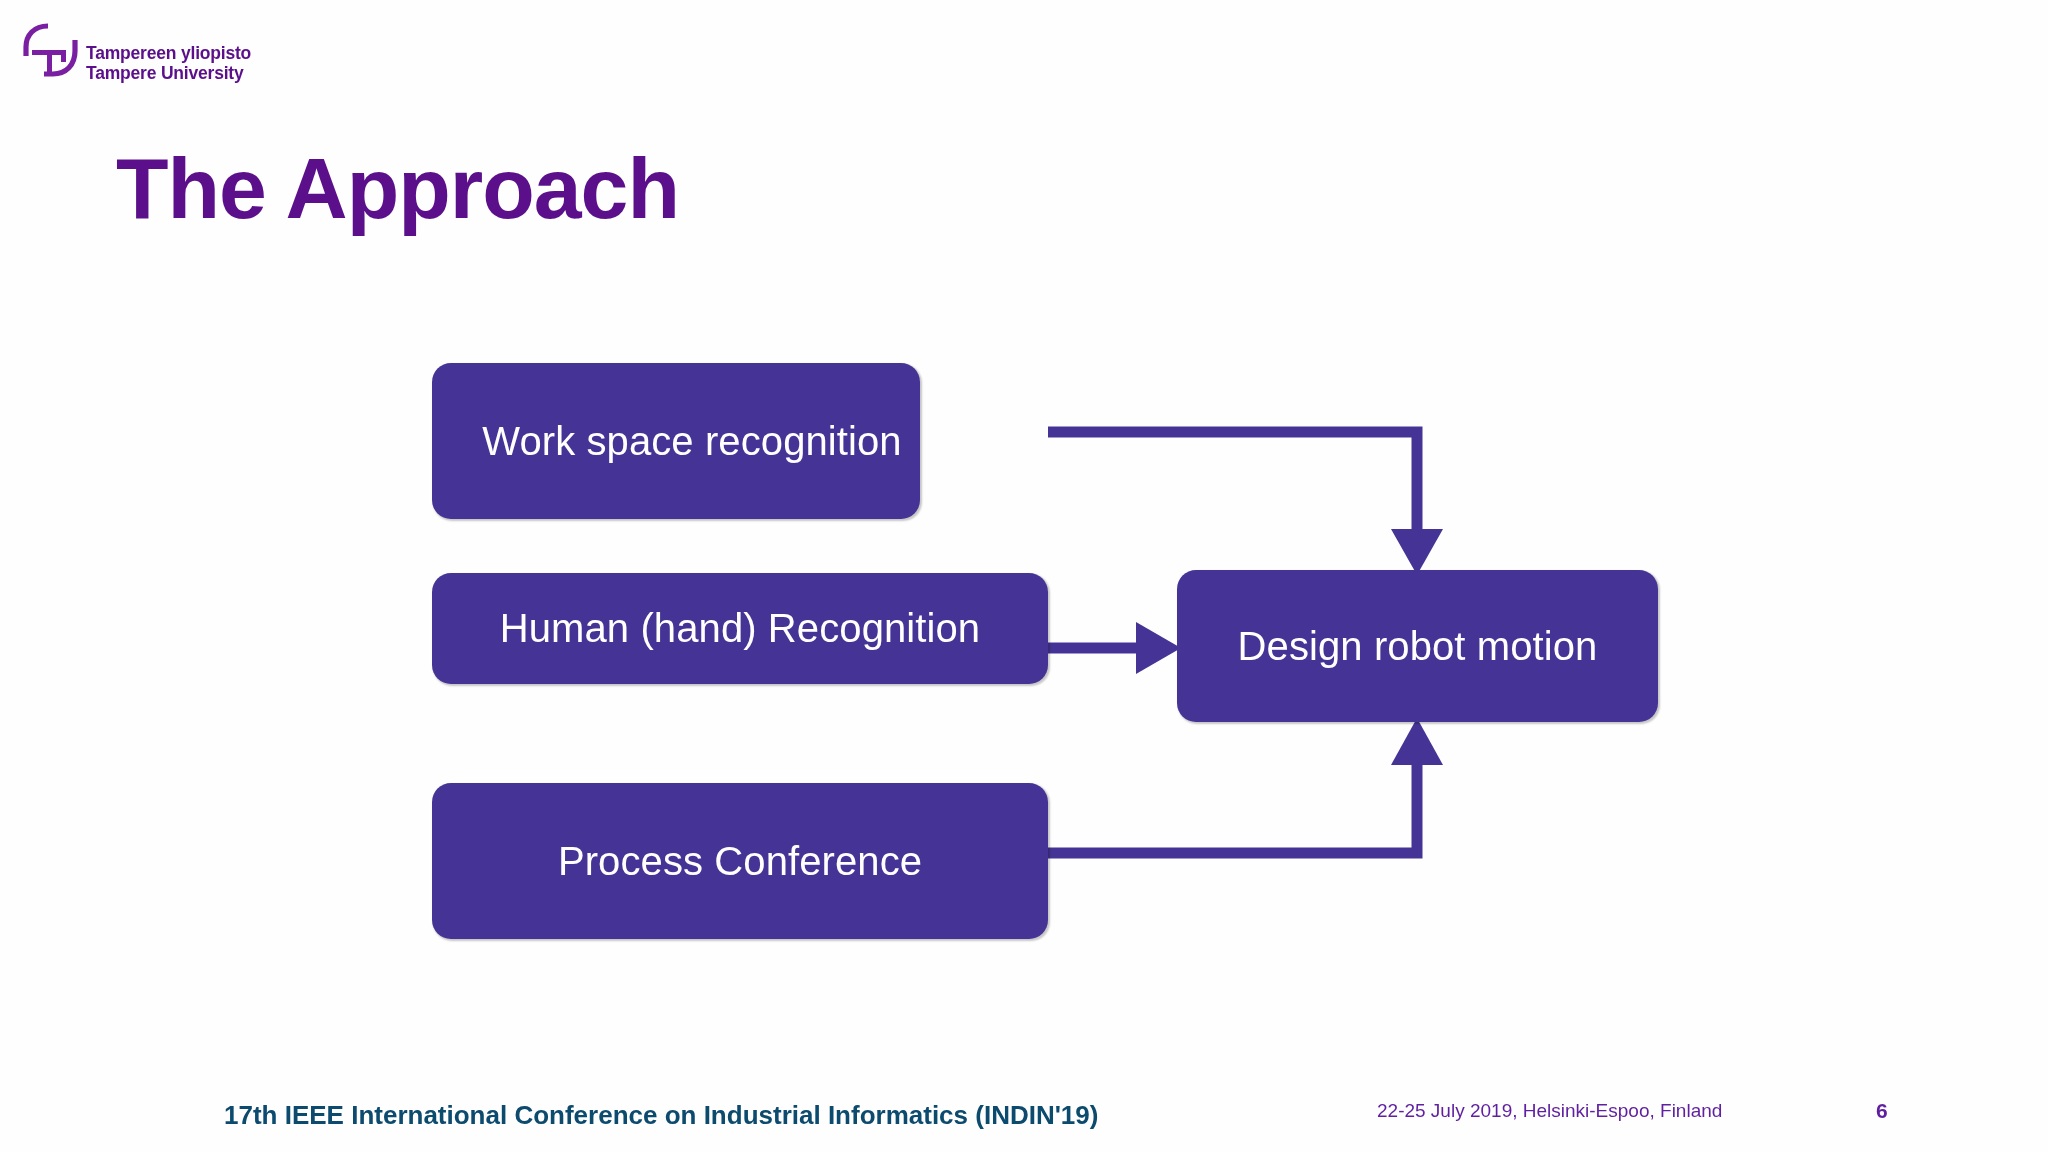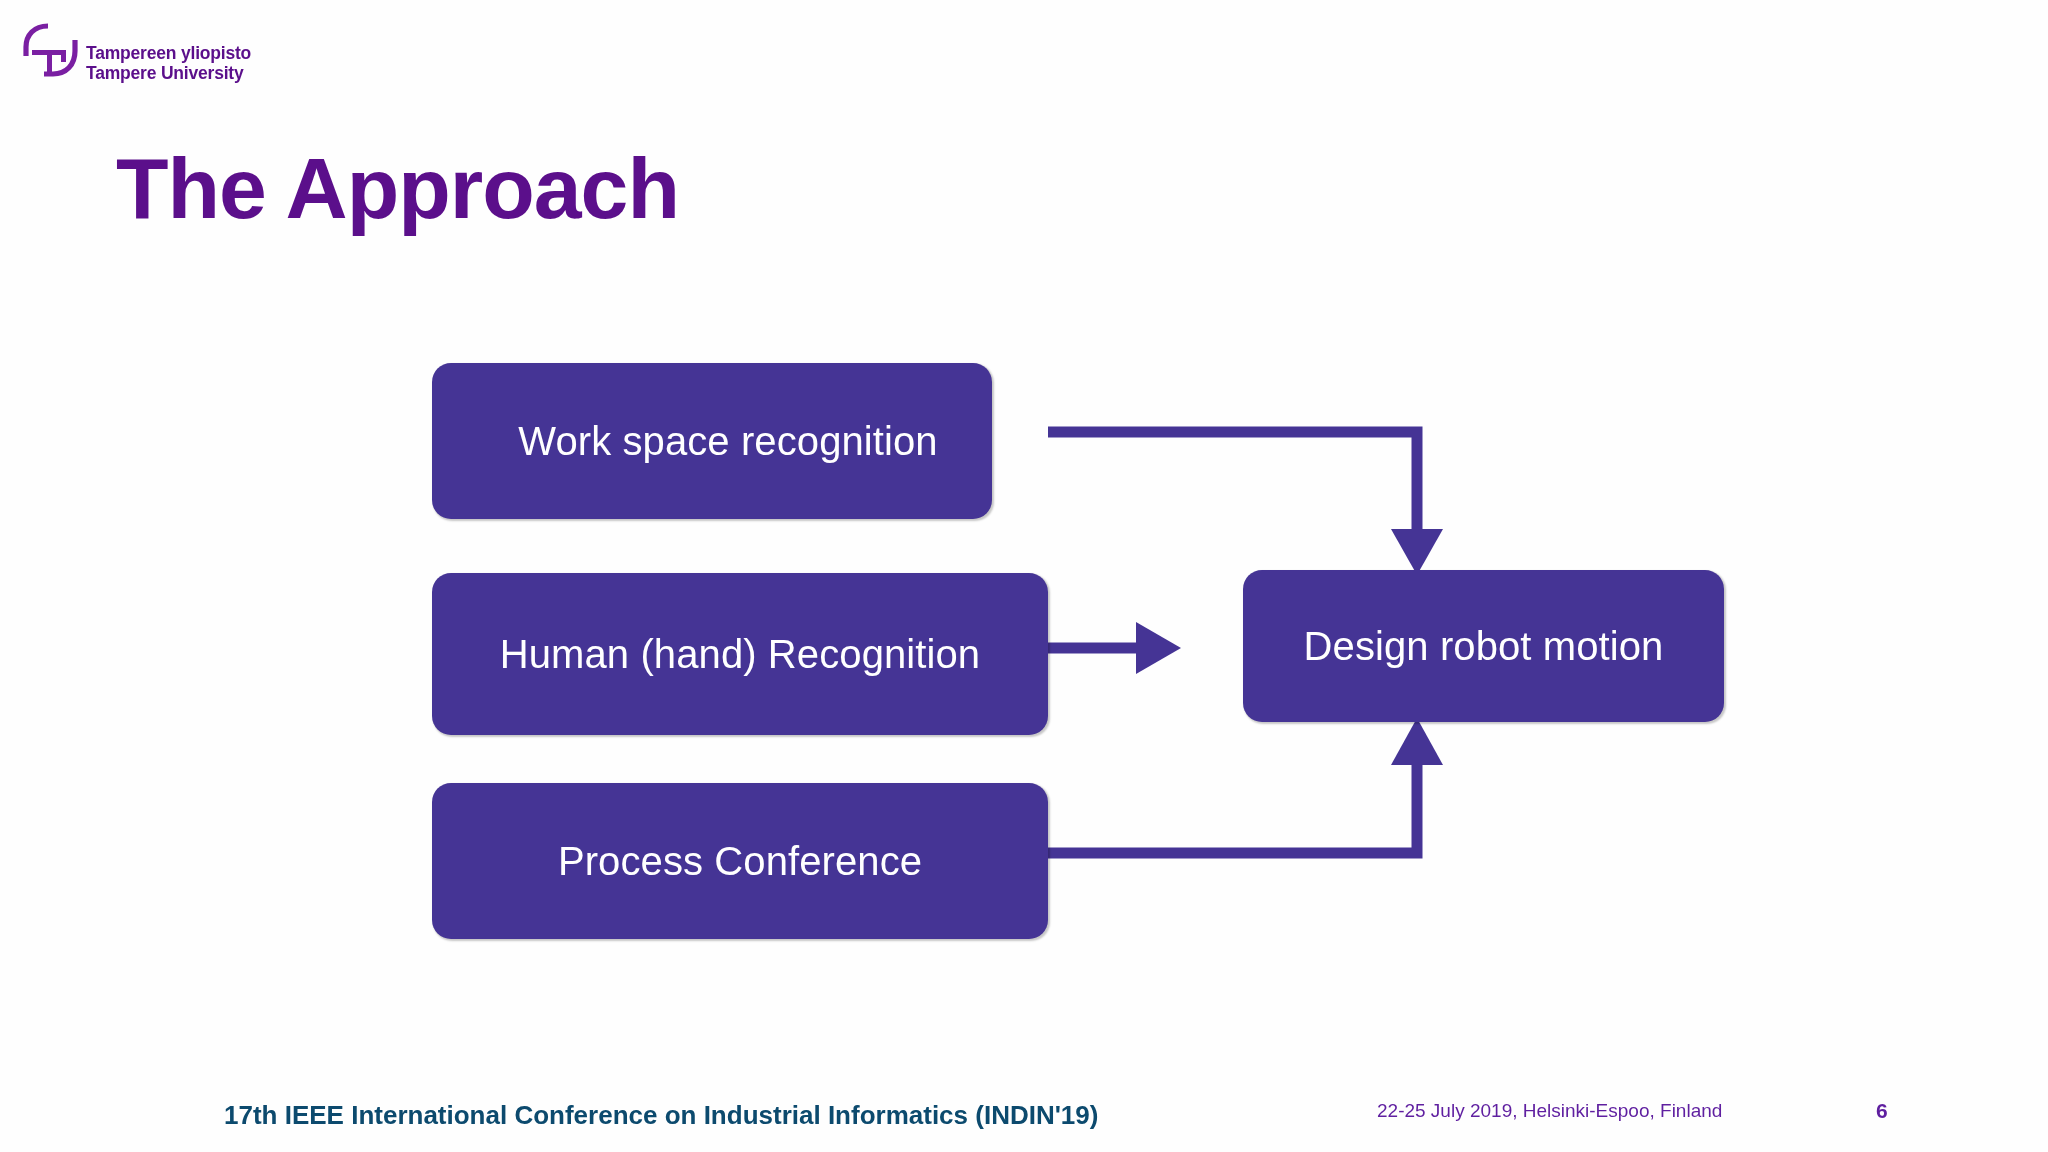--- a/index.html
+++ b/index.html
@@ -79,24 +79,24 @@
     display: flex;
     align-items: center;
     justify-content: center;
     font-size: 40px;
     font-weight: normal;
     letter-spacing: 0.1px;
     box-shadow: 1.5px 1.5px 2px rgba(0,0,0,0.22);
     text-align: center;
     z-index: 2;
   }
-  #node-workspace  { left: 432px;  top: 363px; width: 560px; height: 156px; padding-left: 32px; }
-  #node-human      { left: 432px;  top: 573px; width: 616px; height: 162px; }
+  #node-workspace  { left: 432px;  top: 363px; width: 488px; height: 156px; padding-left: 32px; }
+  #node-human      { left: 432px;  top: 573px; width: 616px; height: 111px; }
   #node-process    { left: 432px;  top: 783px; width: 616px; height: 156px; }
-  #node-design     { left: 1243px; top: 570px; width: 481px; height: 152px; }
+  #node-design     { left: 1177px; top: 570px; width: 481px; height: 152px; }
 
   #connectors {
     position: absolute;
     left: 0;
     top: 0;
     width: 2048px;
     height: 1152px;
     z-index: 1;
     pointer-events: none;
   }

